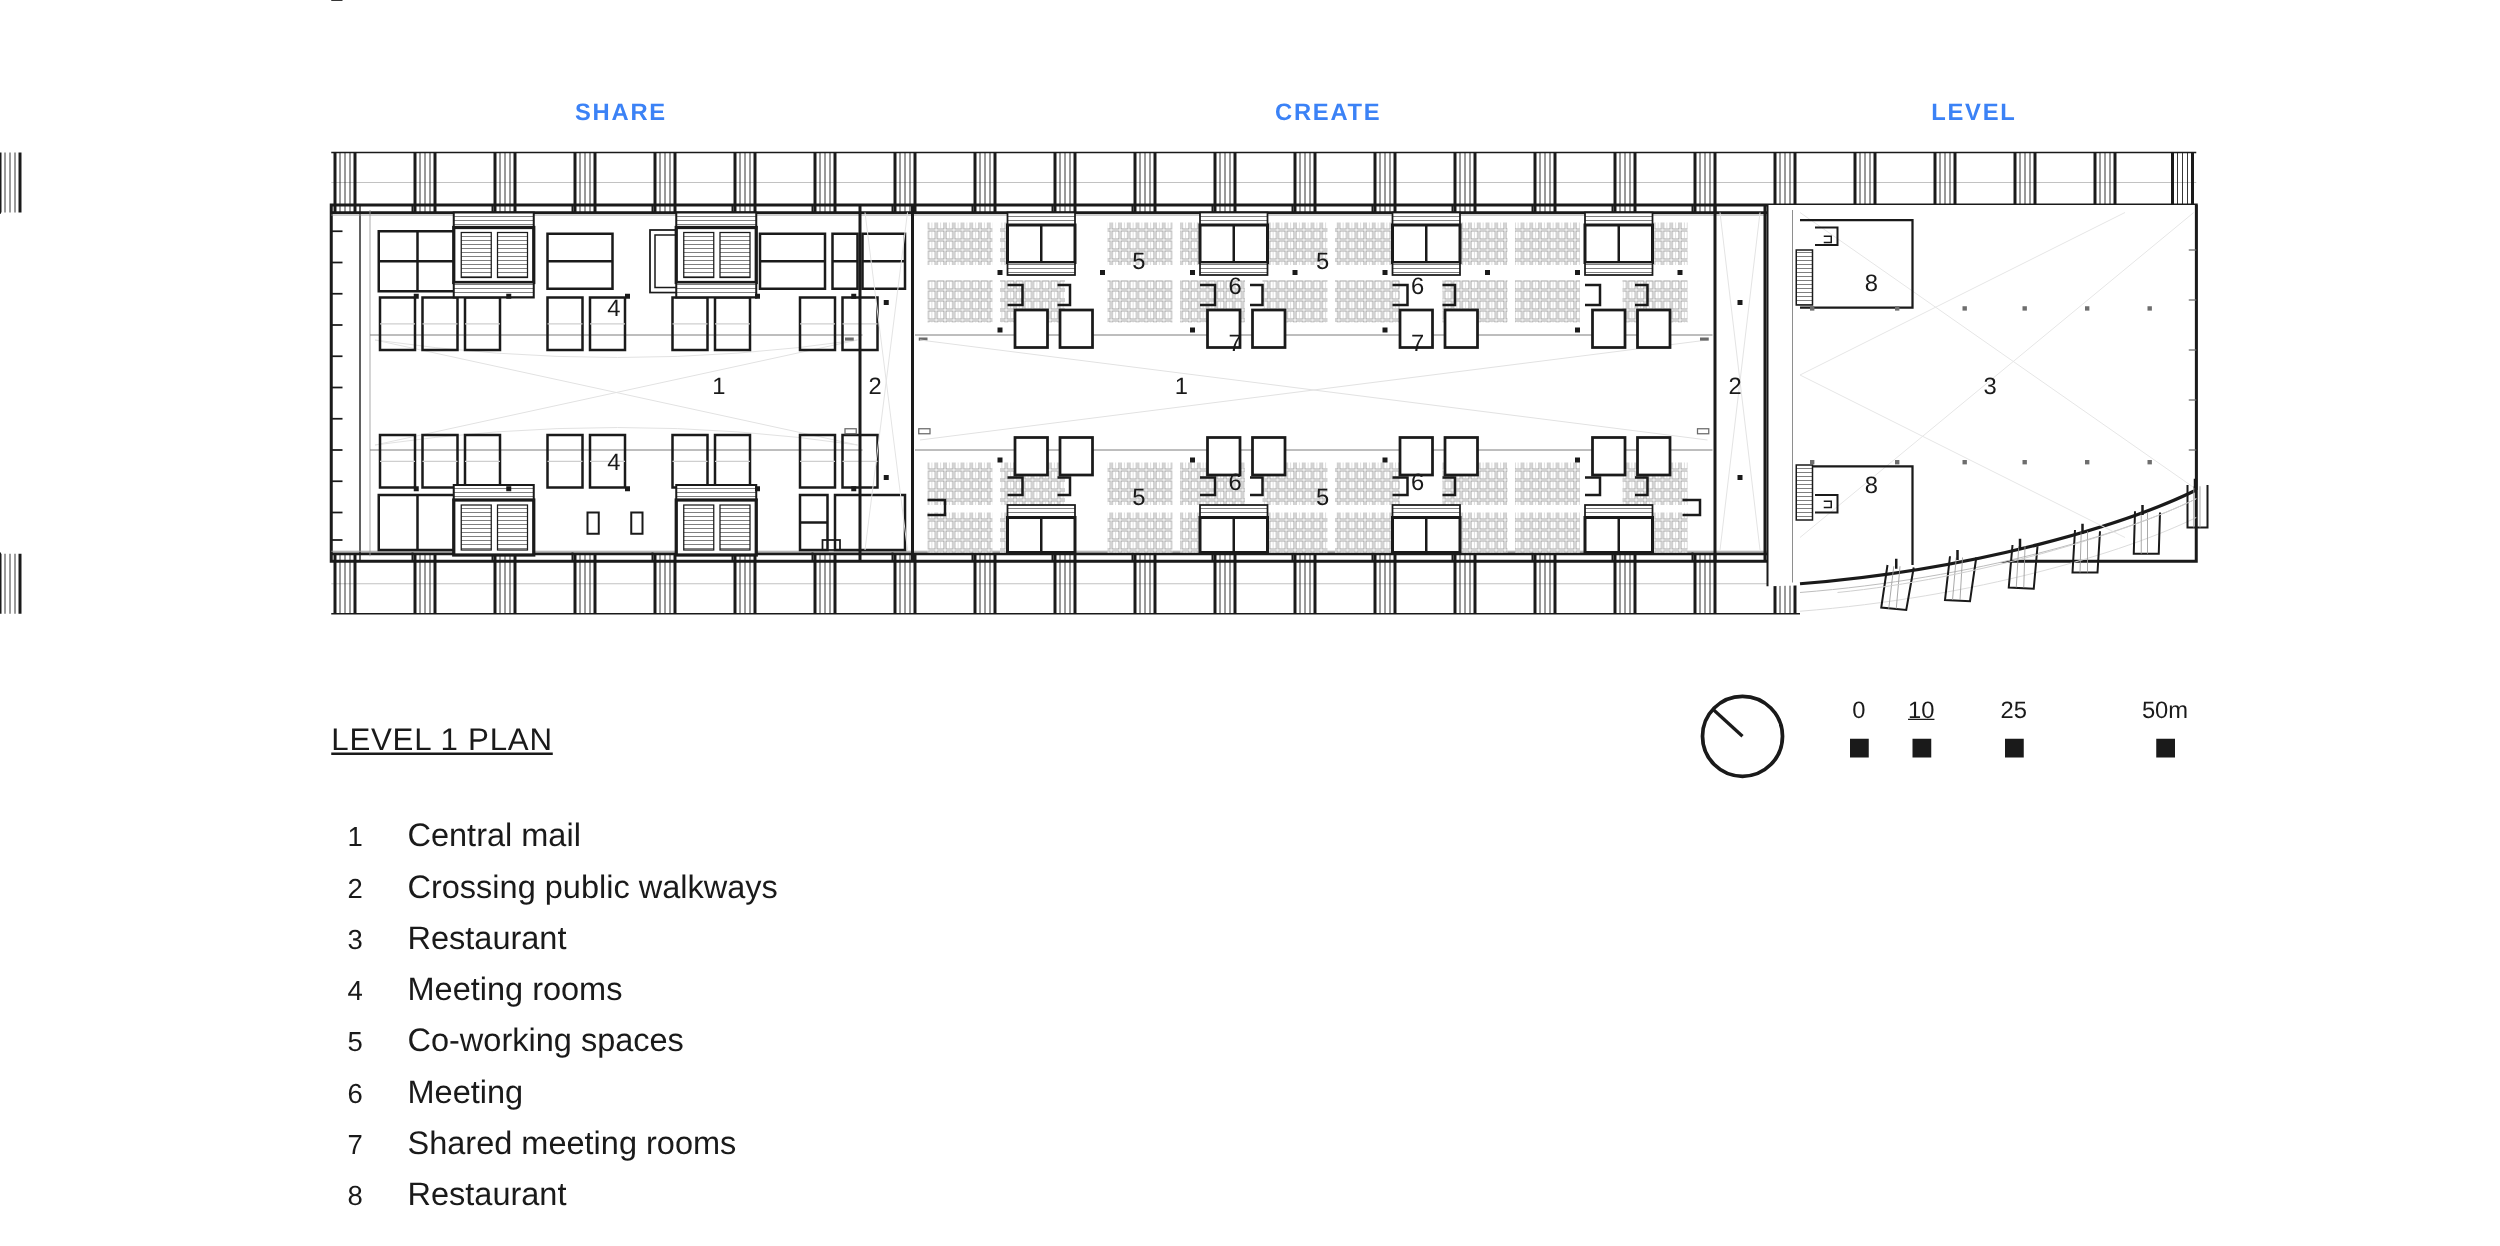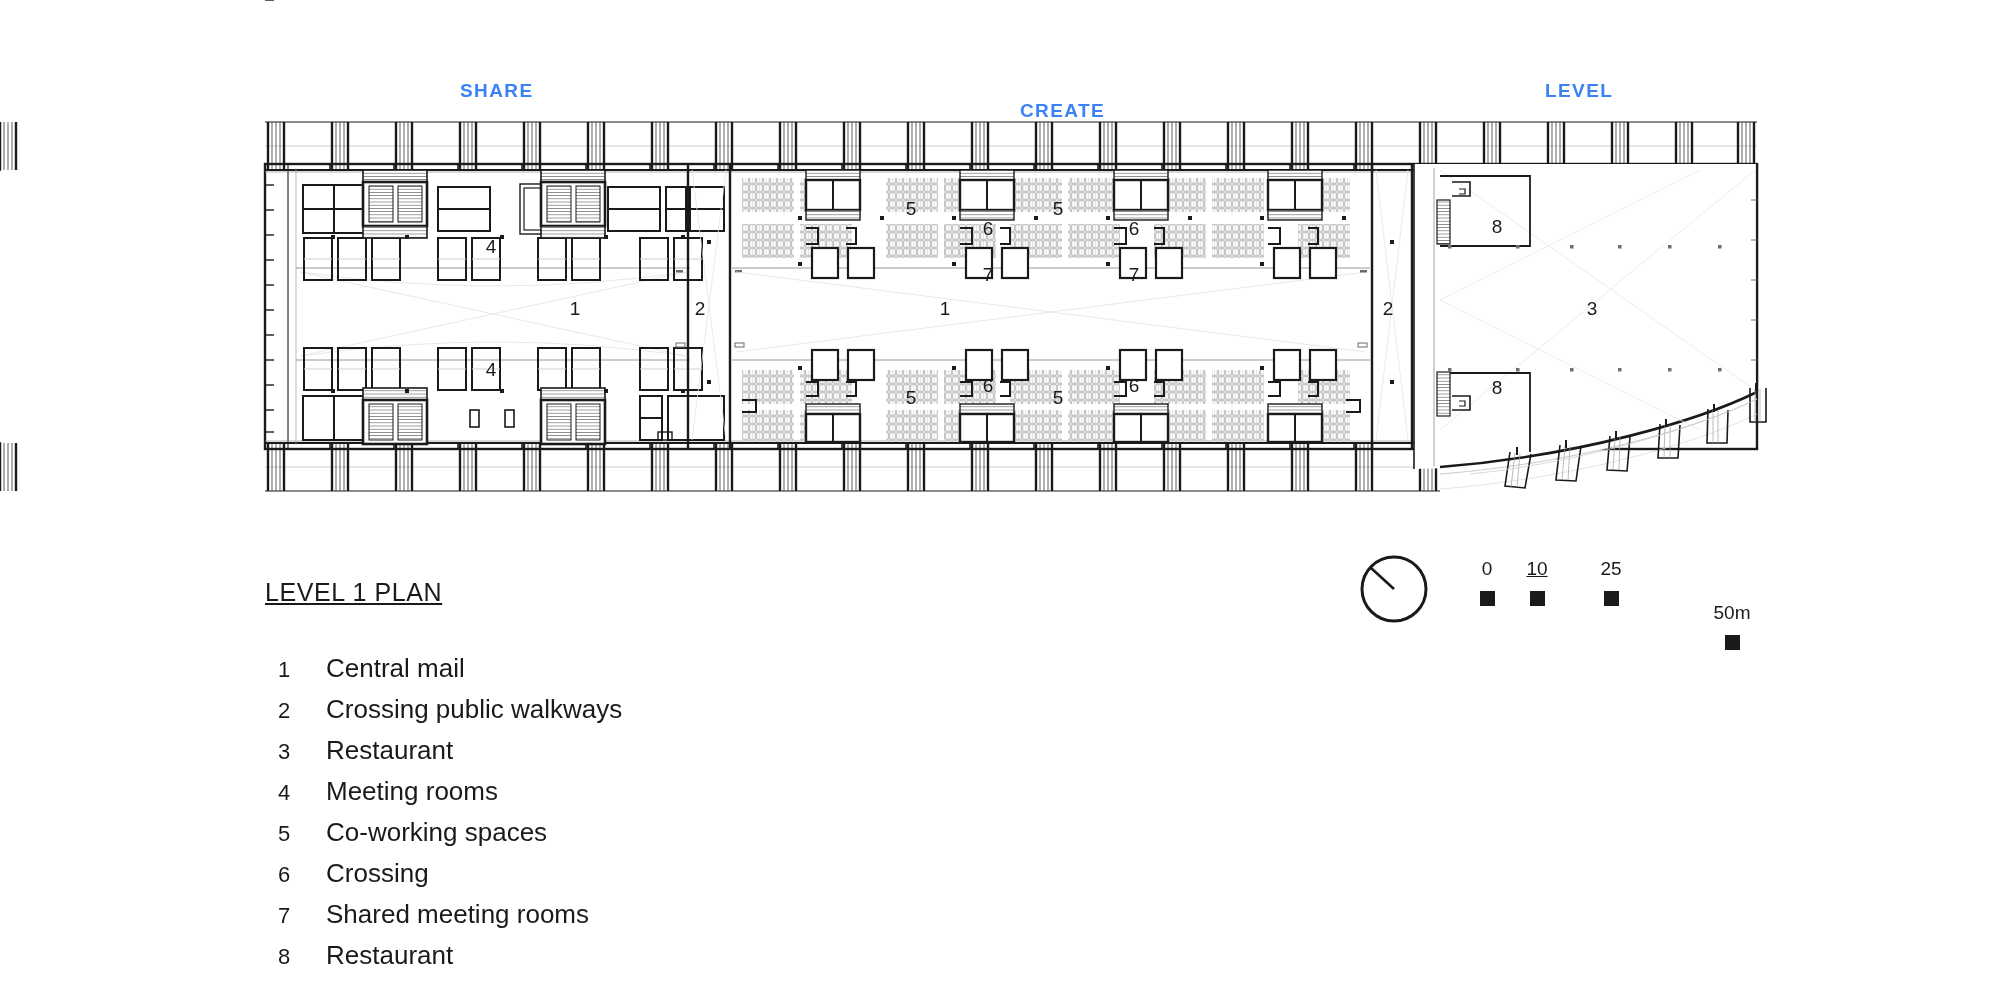--- a/index.html
+++ b/index.html
@@ -28,21 +28,21 @@
   #north{position:absolute;left:1358px;top:553px;width:72px;height:72px;}
   #scalebar{position:absolute;left:1465px;top:558px;width:300px;height:70px;}
   .sc-tick{position:absolute;text-align:center;}
   .sc-lbl{font-size:19px;color:#1a1a1a;white-space:nowrap;}
   .sc-sq{width:15px;height:15px;background:#1a1a1a;margin:11px auto 0 auto;}
 </style>
 </head>
 <body>
 
 <div class="zone-label" style="left:460px;top:80px;">SHARE</div>
-<div class="zone-label" style="left:1020px;top:80px;margin-top:20px;">CREATE</div>
+<div class="zone-label" style="left:1020px;top:80px;">CREATE</div>
 <div class="zone-label" style="left:1545px;top:80px;">LEVEL</div>
 
 <div id="plan">
 <svg width="2000" height="560" viewBox="0 0 2000 560" xmlns="http://www.w3.org/2000/svg">
   <defs>
 
     <pattern id="stairH" width="4" height="3.2" patternUnits="userSpaceOnUse">
       <rect width="4" height="3.2" fill="#ffffff"></rect>
       <line x1="0" y1="0" x2="4" y2="0" stroke="#1a1a1a" stroke-width=".9"></line>
     </pattern>
@@ -664,21 +664,21 @@
       <div class="sc-sq"></div>
     </div>
     <div class="sc-tick" style="left: 50px; top: 0px; width: 44px; text-decoration: underline;">
       <div class="sc-lbl">10</div>
       <div class="sc-sq"></div>
     </div>
     <div class="sc-tick" style="left: 124px; top: 0px; width: 44px;">
       <div class="sc-lbl">25</div>
       <div class="sc-sq"></div>
     </div>
-    <div class="sc-tick" style="left: 245px; top: 0px; width: 44px; margin-top: 44px;">
+    <div class="sc-tick" style="left: 245px; top: 0px; width: 44px;">
       <div class="sc-lbl">50m</div>
       <div class="sc-sq"></div>
     </div>
   </div>
 
 <div id="legend">
     <div class="legend-row">
       <div class="legend-num">1</div>
       <div class="legend-text">Central mail</div>
     </div>
@@ -693,21 +693,21 @@
     <div class="legend-row">
       <div class="legend-num">4</div>
       <div class="legend-text">Meeting rooms</div>
     </div>
     <div class="legend-row">
       <div class="legend-num">5</div>
       <div class="legend-text">Co-working spaces</div>
     </div>
     <div class="legend-row">
       <div class="legend-num">6</div>
-      <div class="legend-text">Crossing</div>
+      <div class="legend-text">Meeting</div>
     </div>
     <div class="legend-row">
       <div class="legend-num">7</div>
       <div class="legend-text">Shared meeting rooms</div>
     </div>
     <div class="legend-row">
       <div class="legend-num">8</div>
       <div class="legend-text">Restaurant</div>
     </div>
   </div>

